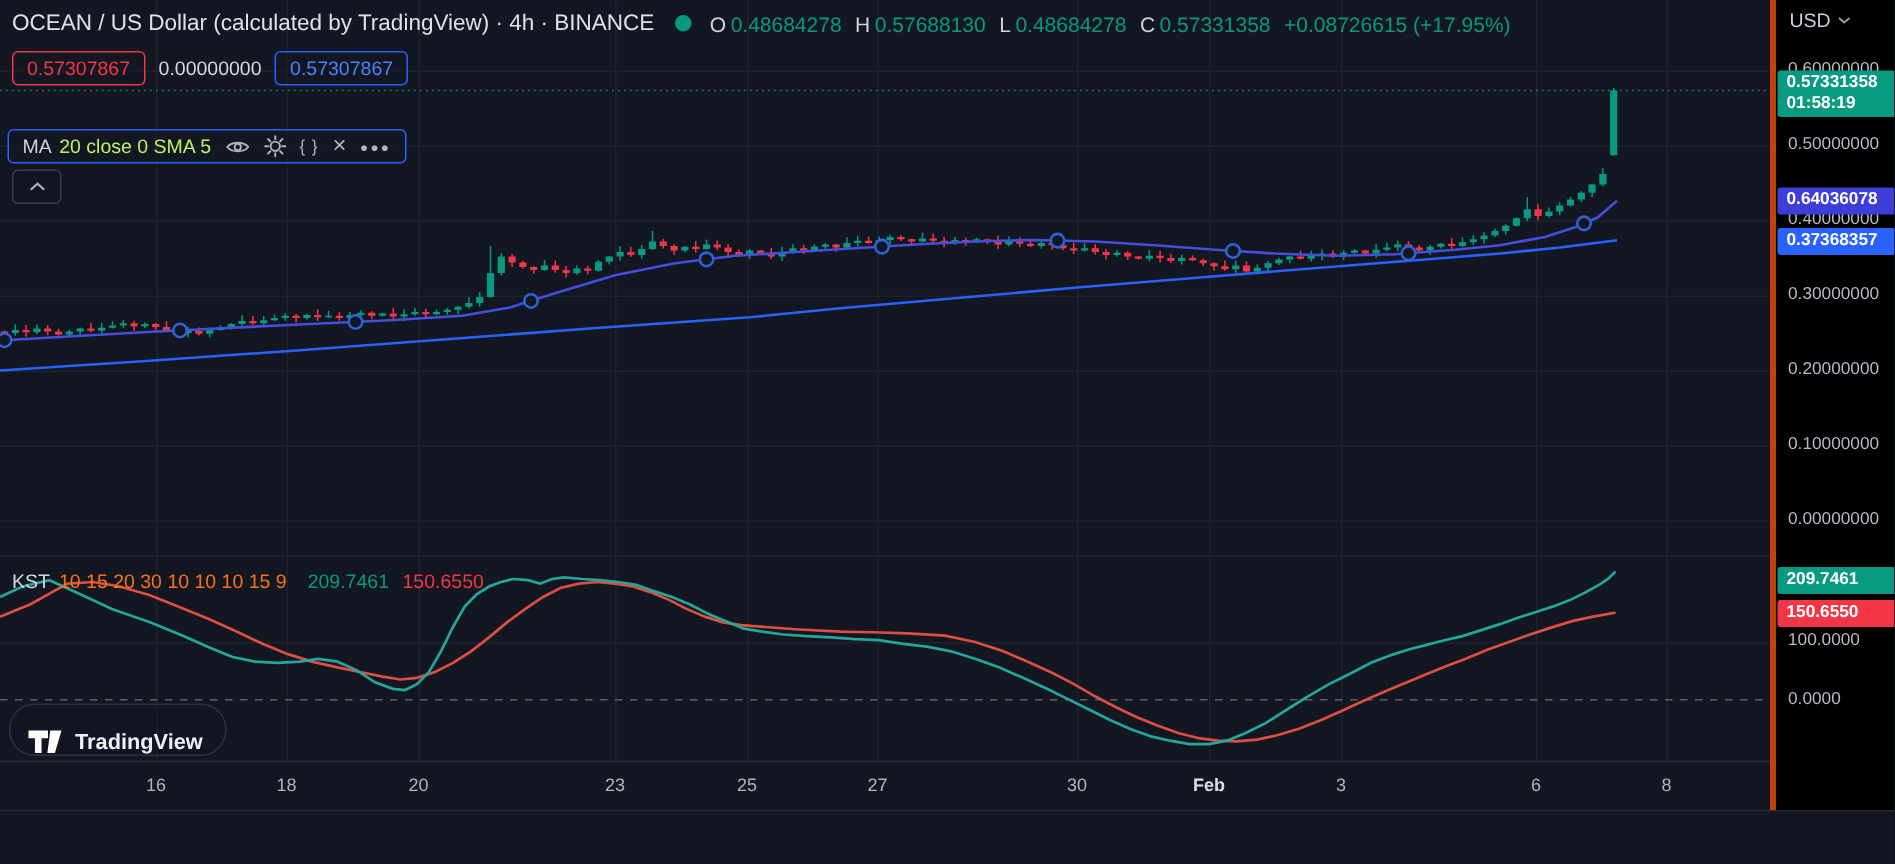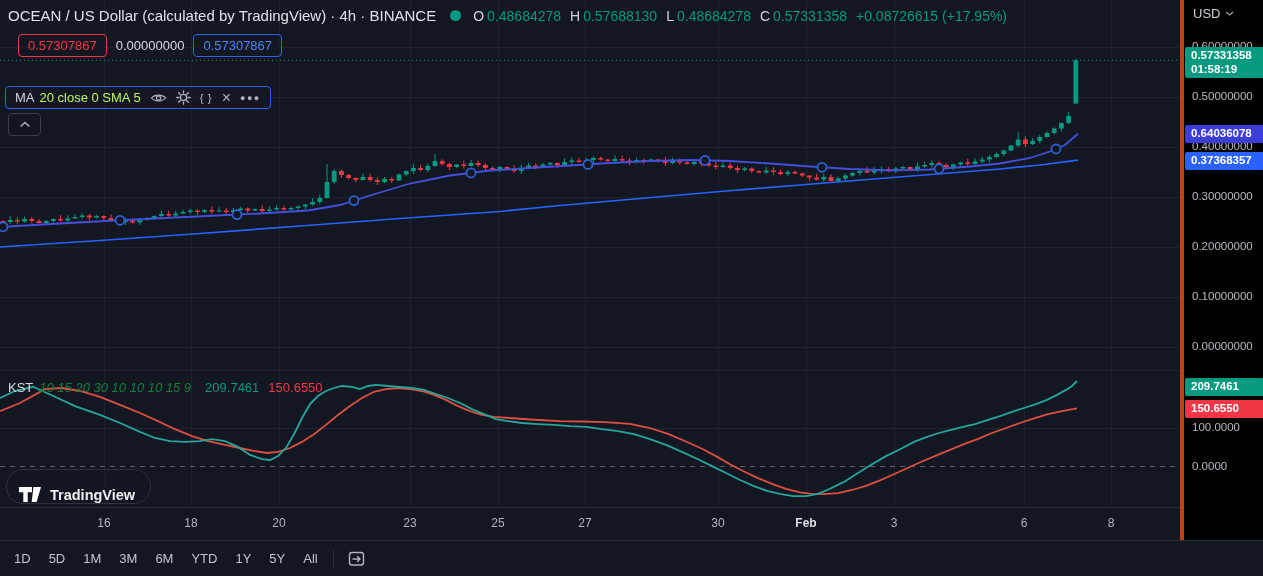--- a/index.html
+++ b/index.html
@@ -10,21 +10,21 @@
 
   
   .symbol-row{position:absolute;left:8px;top:7px;display:flex;align-items:center;z-index:5;}
   .symbol-title{font-size:15px;color:#dde2ea;cursor:pointer;}
   .market-dot{width:11px;height:11px;border-radius:50%;background:#089981;margin:0 12px 0 14px;}
   .ohlc{display:flex;align-items:center;font-size:14px;gap:9px;}
   .ohlc .lbl{color:#cfd3dc;}
   .ohlc .val{color:#089981;margin-left:-6px;}
   .ohlc .chg{color:#089981;}
 
-  .values-row{position:absolute;left:18px;top:34px;display:flex;align-items:center;gap:9px;z-index:5;font-size:13px;}
+  .values-row{position:absolute;left:8px;top:34px;display:flex;align-items:center;gap:9px;z-index:5;font-size:13px;}
   .pbox{border-radius:4px;padding:2px 9px;line-height:17px;background:rgba(19,23,34,.55);}
   .pbox.red{border:1px solid #f23645;color:#f23645;}
   .pbox.blue{border:1px solid #2962ff;color:#4b82ff;}
   .pmid{color:#d6dae2;}
 
   .ma-row1{position:absolute;left:8px;top:65px;font-size:13px;color:#cfd3dc;z-index:5;}
   .ma-row1 .params{color:#8f939e;margin-left:5px;}
   .ma-row1 .mval{color:#3f7bff;margin-left:16px;}
 
   .ma-row2{position:absolute;left:5px;top:86px;display:flex;align-items:center;gap:9px;
@@ -35,21 +35,21 @@
   .braces{font-size:11.5px;letter-spacing:1px;}
   .xclose{font-size:16px;line-height:12px;}
   .more{font-size:9px;letter-spacing:1.5px;}
 
   .collapse-btn{position:absolute;left:8px;top:113px;width:31px;height:21px;border:1px solid #3a3e4a;
                 border-radius:4px;display:flex;align-items:center;justify-content:center;z-index:5;cursor:pointer;
                 background:rgba(19,23,34,.4);}
 
   .kst-row{position:absolute;left:8px;top:380px;font-size:13px;z-index:5;display:flex;align-items:baseline;}
   .kst-row .klbl{color:#d4d8e0;}
-  .kst-row .params{color:#15803d;margin-left:6px;font-style:italic;}
+  .kst-row .params{color:#f97316;margin-left:6px;}
   .kst-row .kg{color:#089981;margin-left:14px;}
   .kst-row .kr{color:#f23645;margin-left:9px;}
 
   .logo-pill{position:absolute;left:6px;top:469px;height:33px;display:flex;align-items:flex-end;gap:8px;
              border:1px solid #2e323d;border-radius:17px;padding:0 15px 0 11px;z-index:5;cursor:pointer;
              background:rgba(19,23,34,.4);}
   .logo-text{font-size:14.5px;font-weight:bold;color:#eef0f3;}
 
   
   .price-axis{position:absolute;left:1180px;top:0;width:83px;height:540px;border-left:4px solid #c2410c;
@@ -534,35 +534,15 @@
       </div>
     <span class="axis-gear">
       <svg width="17" height="17" viewBox="0 0 17 17" fill="none" stroke="#8b8f99" stroke-width="1.3" stroke-linecap="round">
         <circle cx="8.5" cy="8.5" r="3.4"></circle>
         <path d="M13.4 8.5h2.2M11.9 11.9l1.6 1.6M8.5 13.4v2.2M5.1 11.9l-1.6 1.6M1.4 8.5h2.2M5.1 5.1L3.5 3.5M8.5 1.4v2.2M11.9 5.1l1.6-1.6"></path>
       </svg>
     </span>
   </div>
 
   <div class="toolbar">
-    <div class="tb-left">
-      <div id="ranges" style="display:flex;align-items:center;gap:2px;">
-          <span class="rng">1D</span>
-          <span class="rng">5D</span>
-          <span class="rng">1M</span>
-          <span class="rng">3M</span>
-          <span class="rng">6M</span>
-          <span class="rng">YTD</span>
-          <span class="rng">1Y</span>
-          <span class="rng">5Y</span>
-          <span class="rng">All</span>
-        </div>
-      <span class="tb-div"></span>
-      <span class="icon-btn" style="padding:0 6px;">
-        <svg width="20" height="19" viewBox="0 0 20 19" fill="none" stroke="#b2b5be" stroke-width="1.4" stroke-linecap="round">
-          <rect x="2.5" y="3.5" width="14" height="12.5" rx="2.5"></rect>
-          <path d="M6 10h7M10.5 7.5L13 10l-2.5 2.5"></path>
-        </svg>
-      </span>
-    </div>
   </div>
 
 </div>
 
 </body></html>

